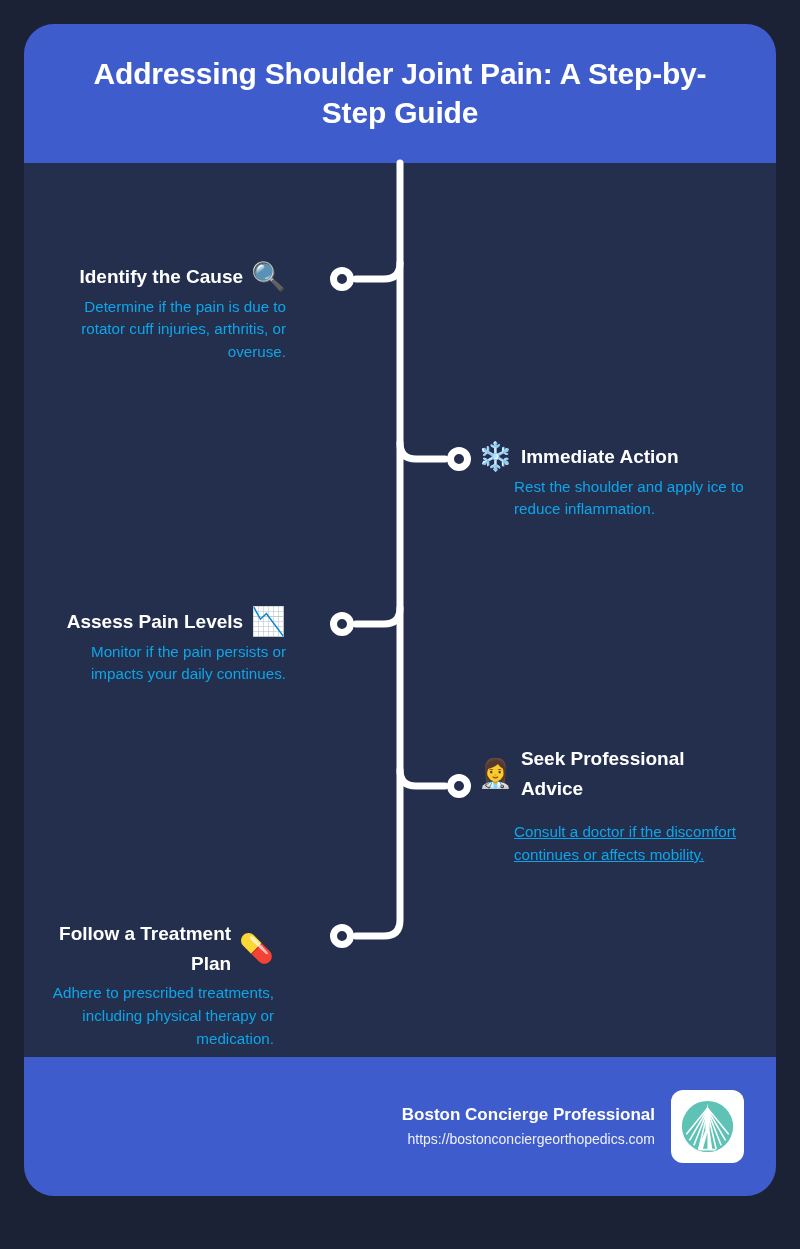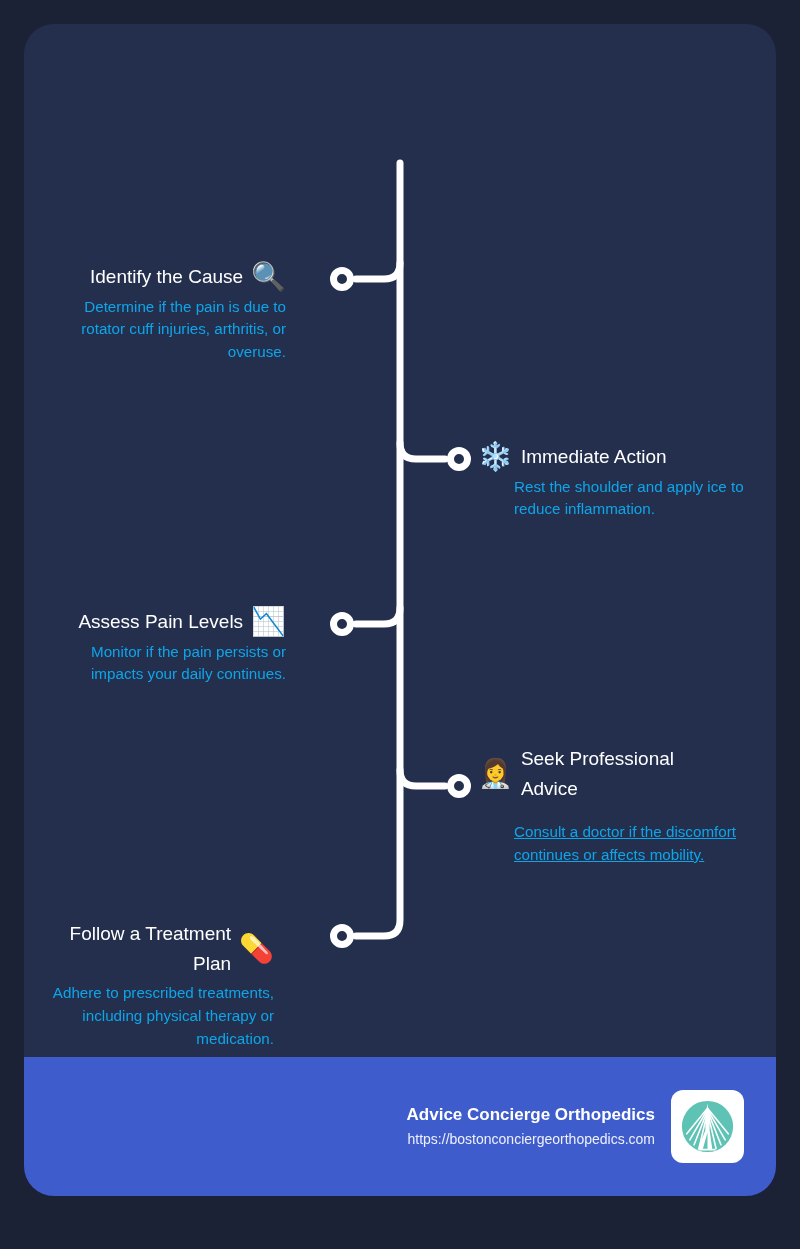--- a/index.html
+++ b/index.html
@@ -84,21 +84,21 @@
   .step-right { text-align:left; }
   .step-head {
     display:flex; align-items:center; gap:8px;
     margin-bottom:4px;
   }
   .step-left .step-head  { justify-content:flex-end; }
   .step-right .step-head { justify-content:flex-start; }
   .step-title {
     color:#ffffff;
     font-size:19px;
-    font-weight:normal;
+    font-weight:bold;
     line-height:1.56;
   }
   .step-emoji {
     font-size:28px;
     line-height:1;
     flex:0 0 auto;
   }
   .step-desc {
     color:#0ea5e9;
     font-size:15.2px;
@@ -107,20 +107,23 @@
   
   .step-stack { display:flex; align-items:center; gap:8px; }
 </style>
 </head>
 <body>
 
 <div id="infographic">
 
   <div class="card"></div>
 
+  <div class="header">
+    <div class="header-title">Addressing Shoulder Joint Pain: A Step-by-Step Guide</div>
+  </div>
 
   <svg class="connector" viewBox="0 0 800 1249" xmlns="http://www.w3.org/2000/svg">
 
     <path d="M400,163 L400,920 Q400,936 384,936 L356,936" fill="none" stroke="#ffffff" stroke-width="7" stroke-linecap="round"></path>
 
     <path d="M400,263 Q400,279 384,279 L356,279" fill="none" stroke="#ffffff" stroke-width="7" stroke-linecap="round"></path>
 
     <path d="M400,443 Q400,459 416,459 L445,459" fill="none" stroke="#ffffff" stroke-width="7" stroke-linecap="round"></path>
 
     <path d="M400,608 Q400,624 384,624 L356,624" fill="none" stroke="#ffffff" stroke-width="7" stroke-linecap="round"></path>
@@ -169,21 +172,21 @@
   <div class="step step-left" style="left:28px; top:919px; width:246px;">
     <div class="step-head">
       <span class="step-title">Follow a Treatment Plan</span>
       <span class="step-emoji">💊</span>
     </div>
     <div class="step-desc">Adhere to prescribed treatments, including physical therapy or medication.</div>
   </div>
 
   <div class="footer">
     <div class="footer-text">
-      <div class="footer-brand">Advice Concierge Orthopedics</div>
+      <div class="footer-brand">Boston Concierge Professional</div>
       <div class="footer-url">https://bostonconciergeorthopedics.com</div>
     </div>
     <div class="footer-logo">
       <svg width="61" height="61" viewBox="0 0 100 100" xmlns="http://www.w3.org/2000/svg">
         <circle cx="50" cy="50" r="42" fill="#5ec2b5"></circle>
 
         <g stroke="#ffffff" stroke-width="2.6" fill="none" stroke-linecap="round">
           <line x1="50" y1="20" x2="16" y2="62"></line>
           <line x1="50" y1="22" x2="21" y2="72"></line>
           <line x1="50" y1="24" x2="28" y2="80"></line>

